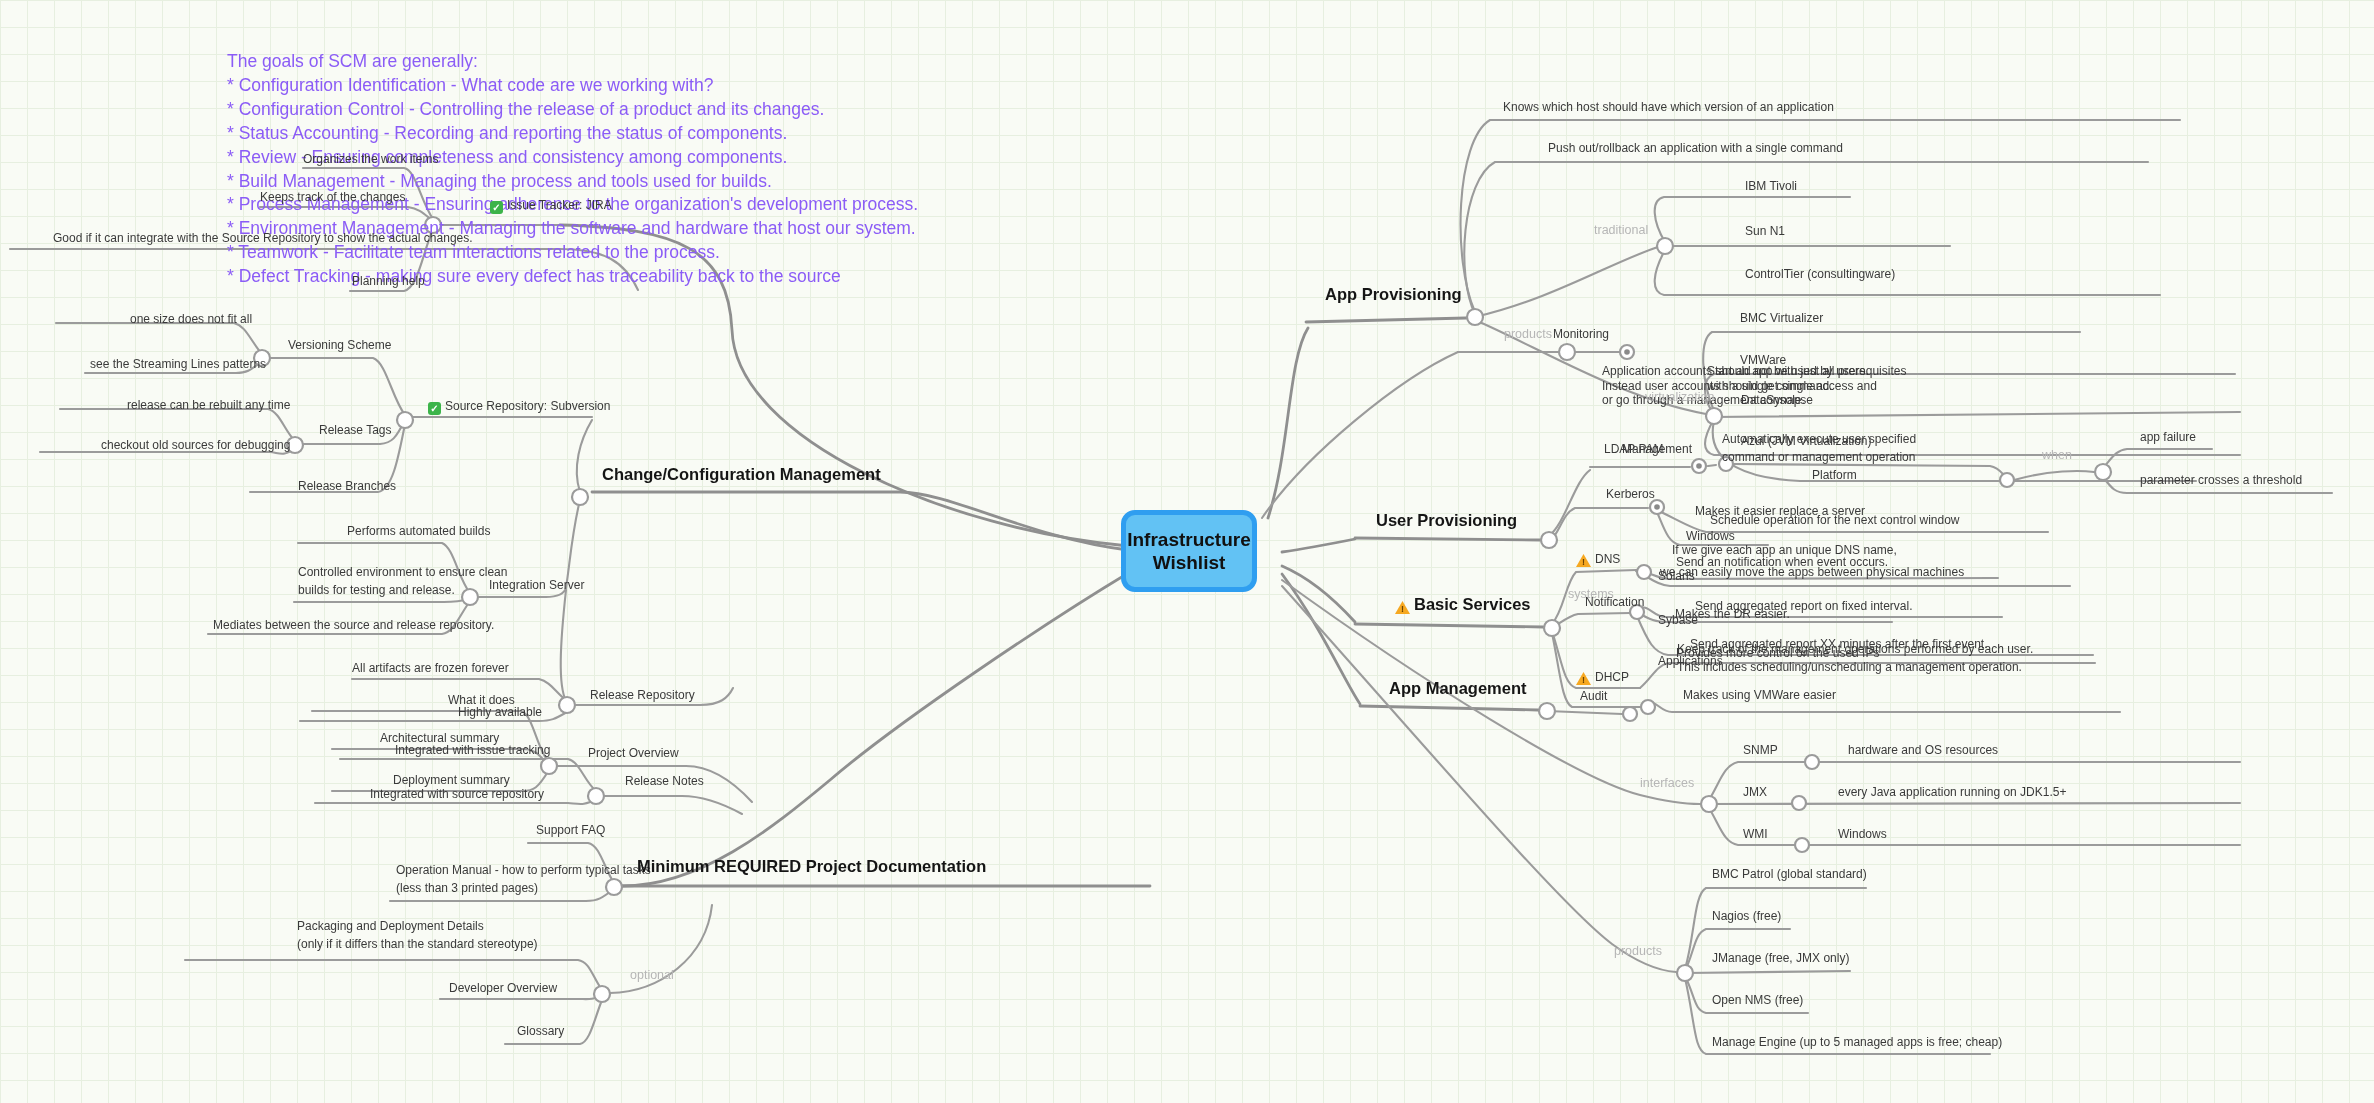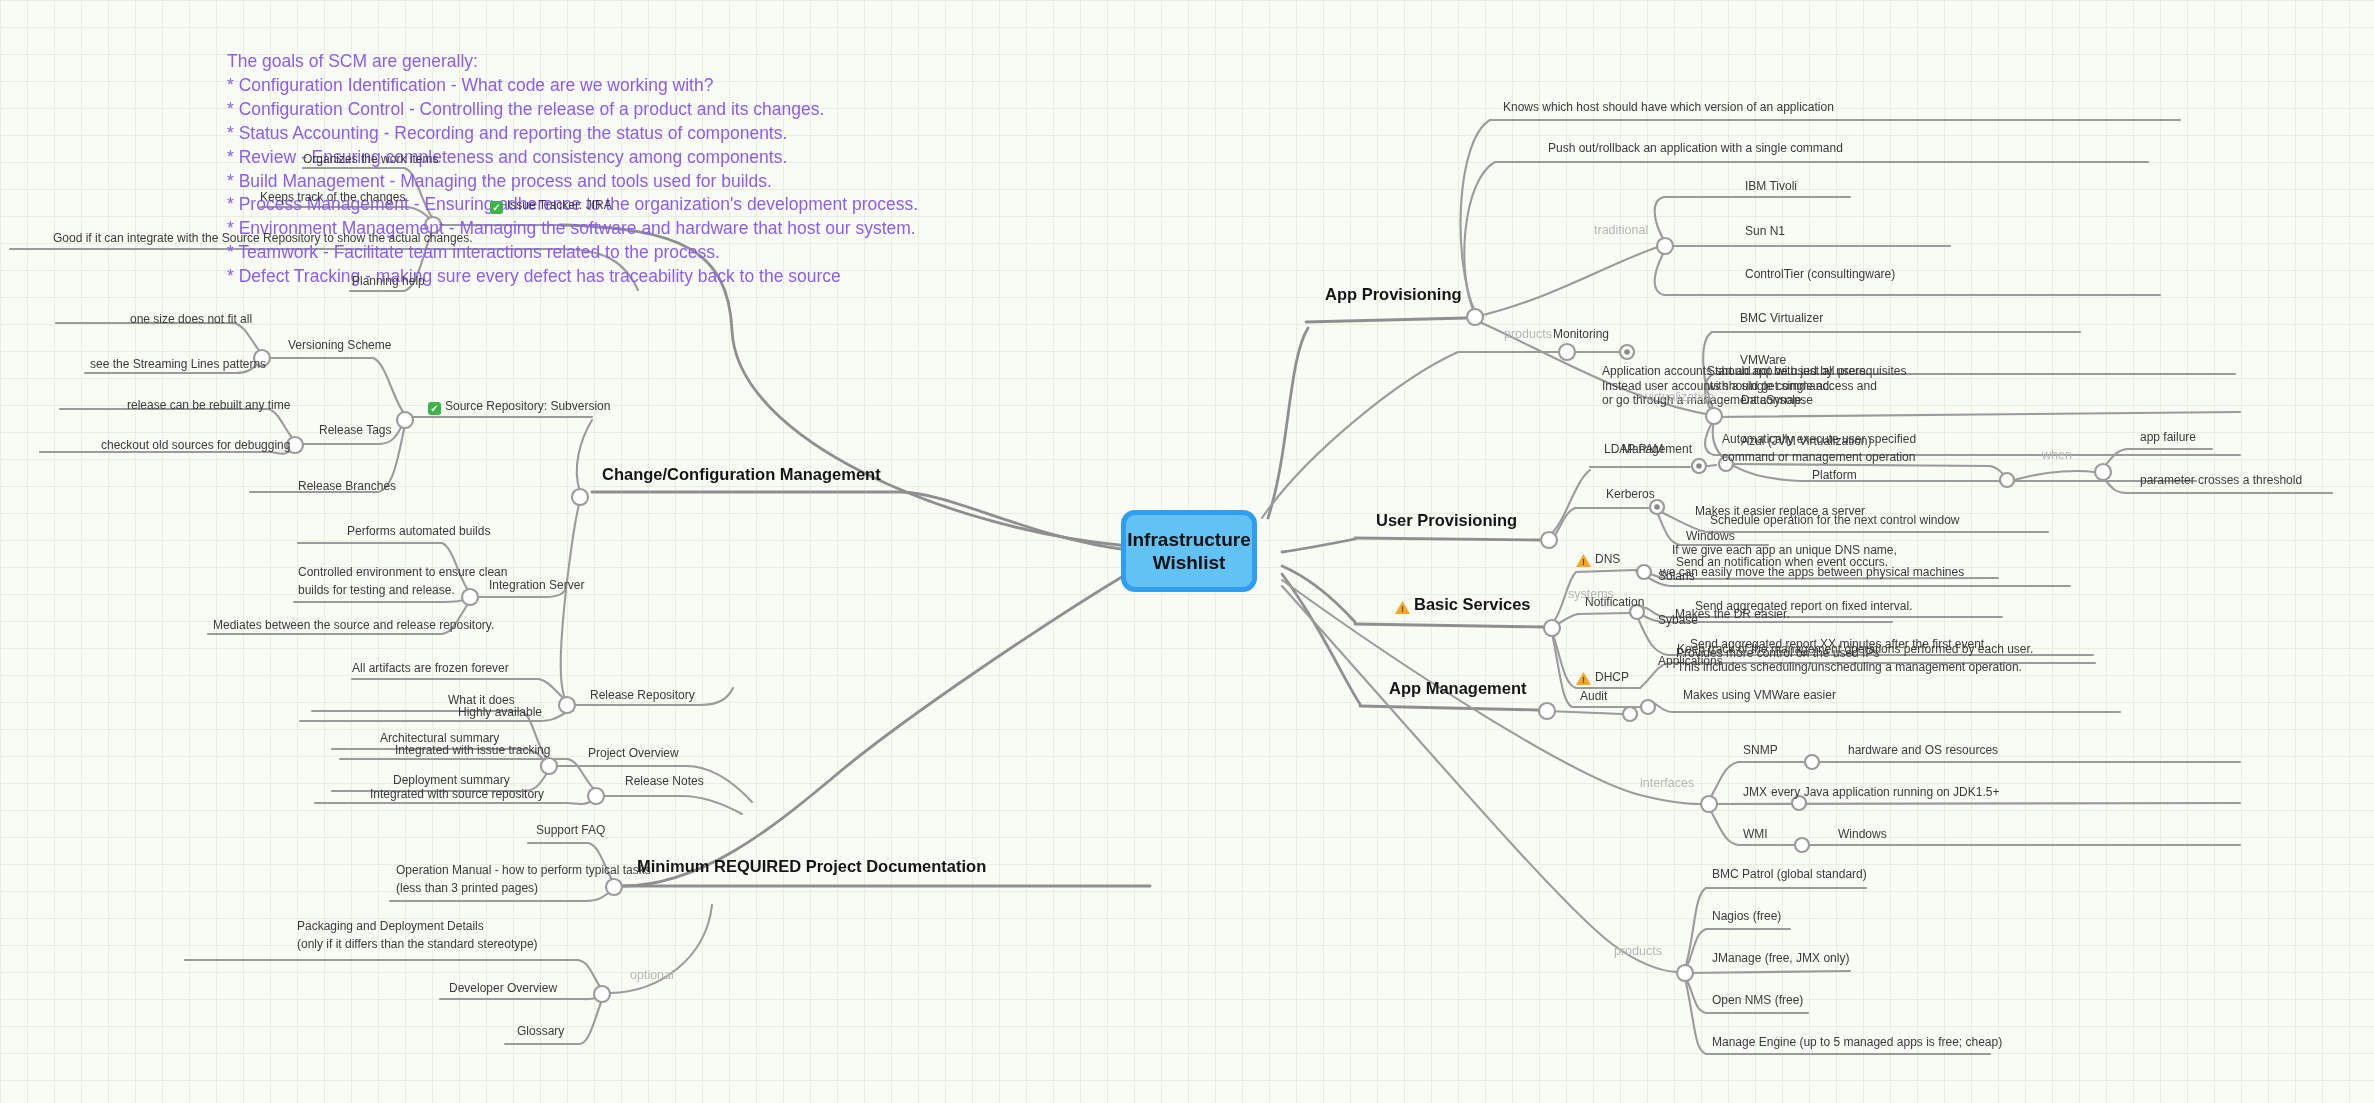--- a/index.html
+++ b/index.html
@@ -296,21 +296,21 @@
       <div class="node leaf" style="left: 1576px; top: 668px;"><span class="icon warn">!</span><span>DHCP</span></div>
       <div class="node branch" style="left: 1389px; top: 678px;"><span>App Management</span></div>
       <div class="node leaf" style="left: 1580px; top: 687px;"><span>Audit</span></div>
       <div class="node leaf" style="left: 1662px; top: 640px; margin-left: 15px;"><span>Keep track of the management operations performed by each user.
 This includes scheduling/unscheduling a management operation.</span></div>
       <div class="node leaf" style="left: 1683px; top: 686px;"><span>Makes using VMWare easier</span></div>
       <div class="node dim" style="left: 1640px; top: 774px;"><span>interfaces</span></div>
       <div class="node leaf" style="left: 1743px; top: 741px;"><span>SNMP</span></div>
       <div class="node leaf" style="left: 1848px; top: 741px;"><span>hardware and OS resources</span></div>
       <div class="node leaf" style="left: 1743px; top: 783px;"><span>JMX</span></div>
-      <div class="node leaf" style="left: 1742px; top: 783px; padding-left: 29px;"><span>every Java application running on JDK1.5+</span></div>
+      <div class="node leaf" style="left: 1838px; top: 783px;"><span>every Java application running on JDK1.5+</span></div>
       <div class="node leaf" style="left: 1743px; top: 825px;"><span>WMI</span></div>
       <div class="node leaf" style="left: 1838px; top: 825px;"><span>Windows</span></div>
       <div class="node dim" style="left: 1614px; top: 942px;"><span>products</span></div>
       <div class="node leaf" style="left: 1712px; top: 865px;"><span>BMC Patrol (global standard)</span></div>
       <div class="node leaf" style="left: 1712px; top: 907px;"><span>Nagios (free)</span></div>
       <div class="node leaf" style="left: 1712px; top: 949px;"><span>JManage (free, JMX only)</span></div>
       <div class="node leaf" style="left: 1712px; top: 991px;"><span>Open NMS (free)</span></div>
       <div class="node leaf" style="left: 1712px; top: 1033px;"><span>Manage Engine (up to 5 managed apps is free; cheap)</span></div>
     </div>
 

